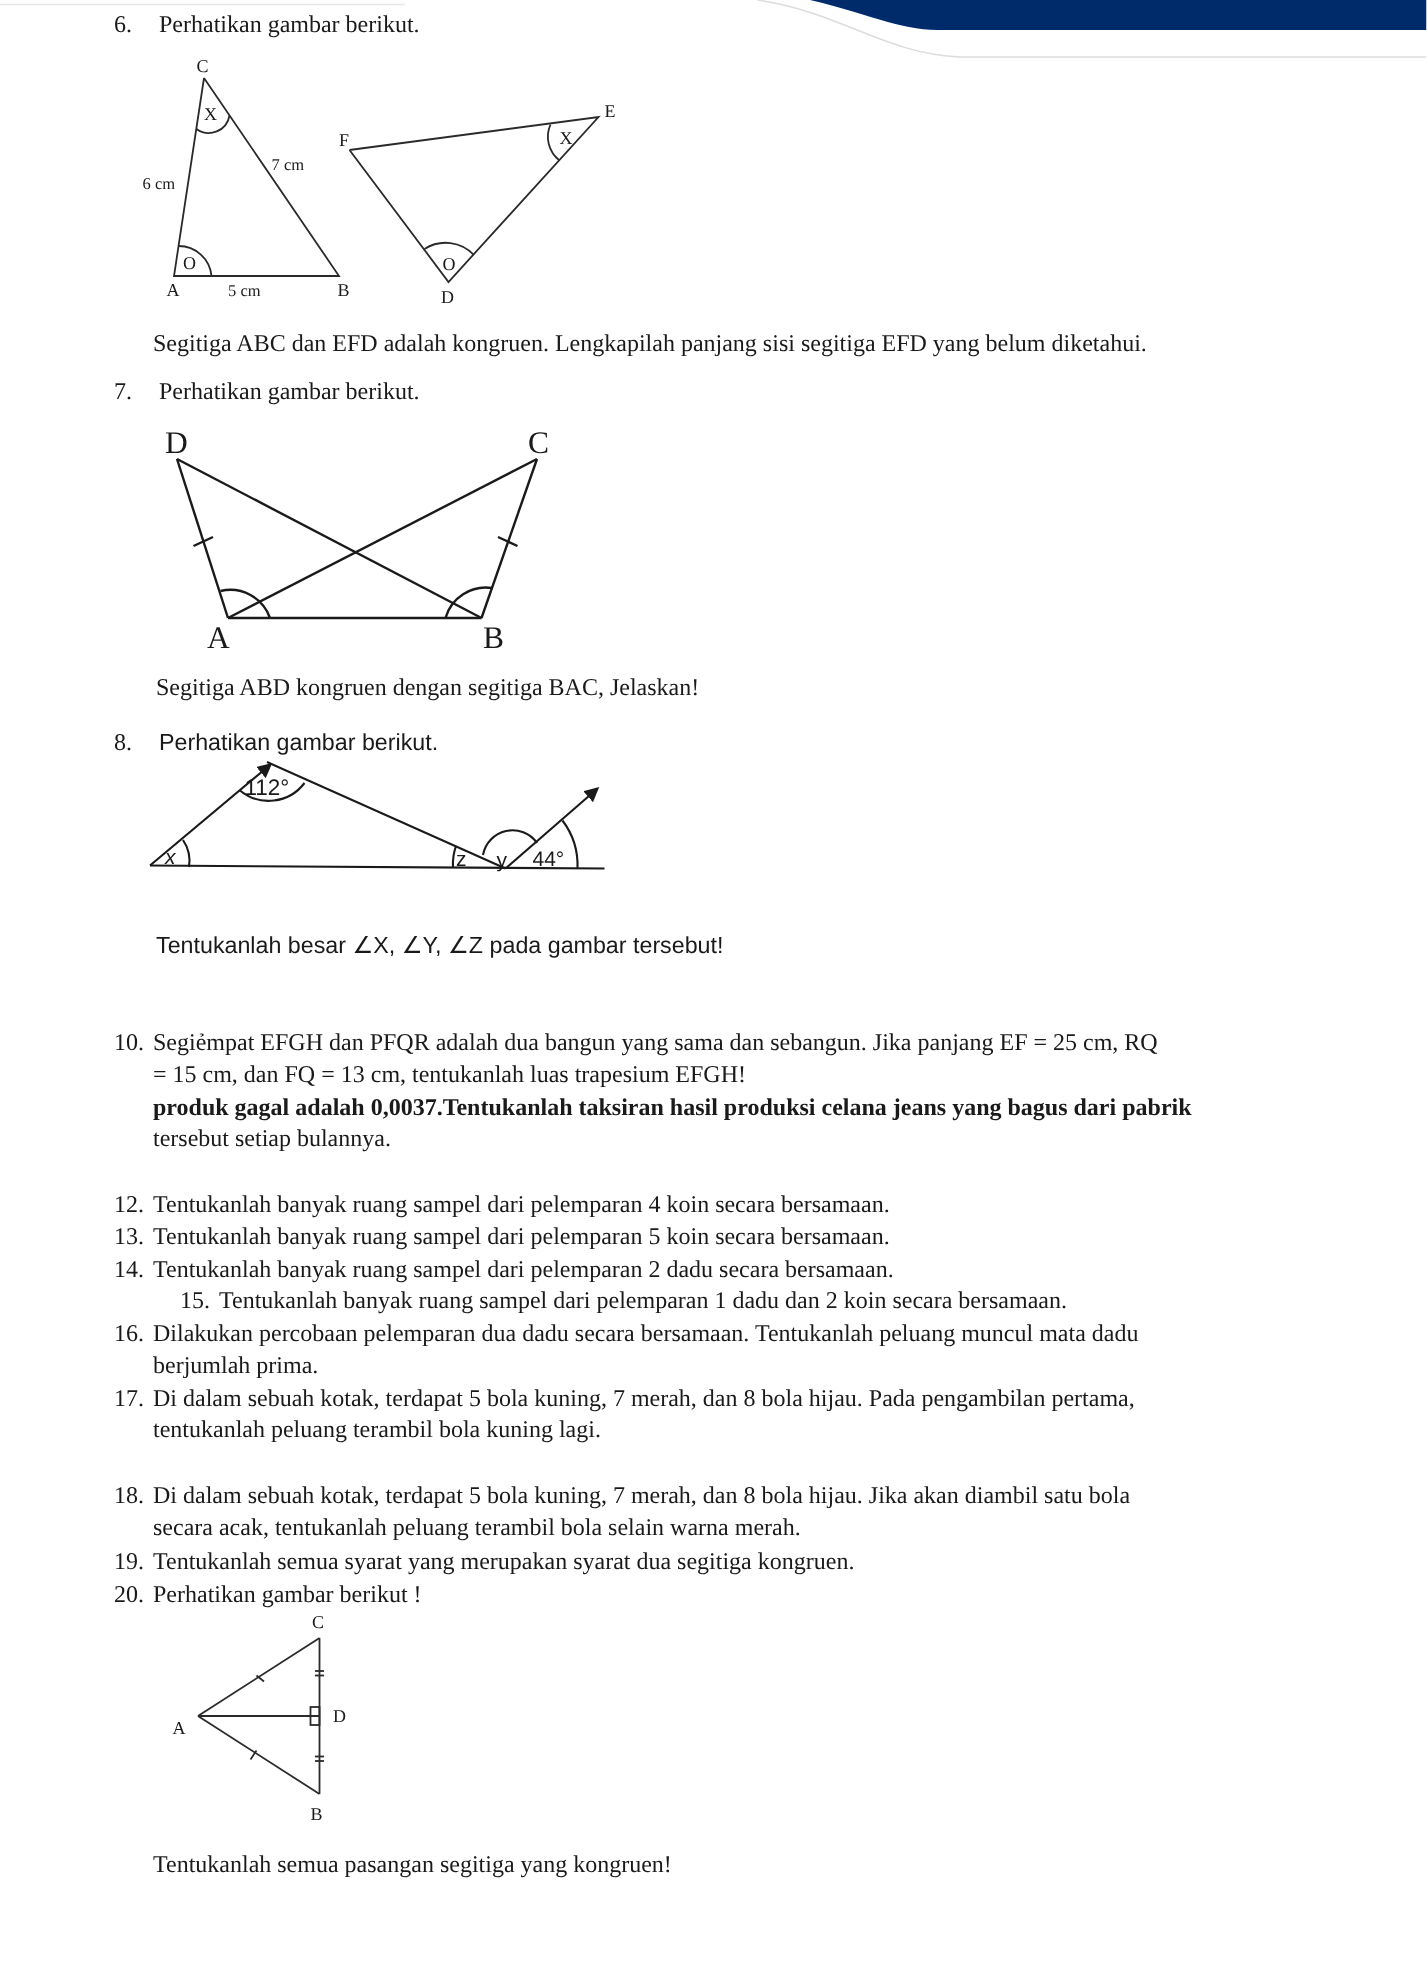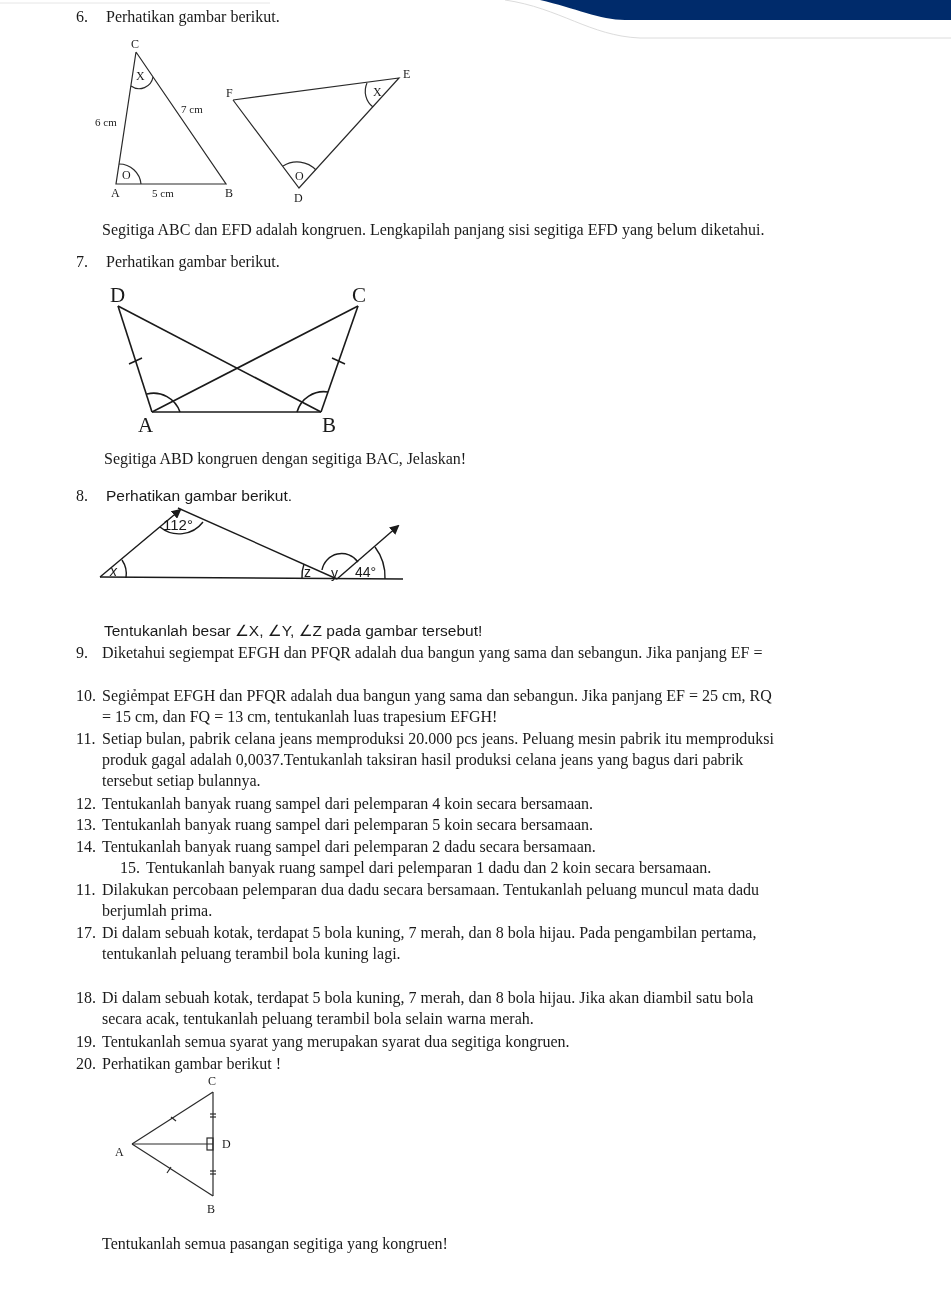--- a/index.html
+++ b/index.html
@@ -107,49 +107,47 @@
   <text x="73" y="30" font-size="15" class="hand">112°</text>
   <text x="20" y="76" font-size="14" class="hand" font-style="italic">x</text>
   <text x="214" y="77" font-size="14" class="hand">z</text>
   <text x="241" y="78" font-size="14" class="hand">y</text>
   <text x="265" y="77" font-size="14" class="hand">44°</text>
 </svg>
 
 <div class="q sans" style="left:104px; top:620px;">Tentukanlah besar ∠X, ∠Y, ∠Z pada gambar tersebut!</div>
 
 <div class="q" style="left:76px; top:642px; width:823px;">
-  <div><span class="qn" style="width:26px;">9.</span><span>Diketahui segiempat EFGH dan PFQR adalah dua bangun yang sama dan sebangun. Jika panjang EF =</span></div>
 </div>
 
 <div class="q" style="left:76px; top:685px; width:823px;">
   <div><span class="qn" style="width:26px;">10.</span><span>Segiẻmpat EFGH dan PFQR adalah dua bangun yang sama dan sebangun. Jika panjang EF = 25 cm, RQ</span></div>
   <div style="padding-left:26px;">= 15 cm, dan FQ = 13 cm, tentukanlah luas trapesium EFGH!</div>
 </div>
 
 <div class="q" style="left:76px; top:728px; width:823px;">
-  <div><span class="qn" style="width:26px;">11.</span><span>Setiap bulan, pabrik celana jeans memproduksi 20.000 pcs jeans. Peluang mesin pabrik itu memproduksi</span></div>
-  <div style="padding-left:26px;">produk gagal adalah 0,0037.Tentukanlah taksiran hasil produksi celana jeans yang bagus dari pabrik</div>
+  <div style="padding-left:26px;font-weight:bold;">produk gagal adalah 0,0037.Tentukanlah taksiran hasil produksi celana jeans yang bagus dari pabrik</div>
   <div style="padding-left:26px;">tersebut setiap bulannya.</div>
 </div>
 
 <div class="q" style="left:76px; top:793px;">
   <span class="qn" style="width:26px;">12.</span><span>Tentukanlah banyak ruang sampel dari pelemparan 4 koin secara bersamaan.</span>
 </div>
 <div class="q" style="left:76px; top:814px;">
   <span class="qn" style="width:26px;">13.</span><span>Tentukanlah banyak ruang sampel dari pelemparan 5 koin secara bersamaan.</span>
 </div>
 <div class="q" style="left:76px; top:836px;">
   <span class="qn" style="width:26px;">14.</span><span>Tentukanlah banyak ruang sampel dari pelemparan 2 dadu secara bersamaan.</span>
 </div>
 <div class="q" style="left:76px; top:857px;">
   <span class="qn" style="width:26px;margin-left:44px;">15.</span><span>Tentukanlah banyak ruang sampel dari pelemparan 1 dadu dan 2 koin secara bersamaan.</span>
 </div>
 
 <div class="q" style="left:76px; top:879px; width:823px;">
-  <div><span class="qn" style="width:26px;">11.</span><span>Dilakukan percobaan pelemparan dua dadu secara bersamaan. Tentukanlah peluang muncul mata dadu</span></div>
+  <div><span class="qn" style="width:26px;">16.</span><span>Dilakukan percobaan pelemparan dua dadu secara bersamaan. Tentukanlah peluang muncul mata dadu</span></div>
   <div style="padding-left:26px;">berjumlah prima.</div>
 </div>
 
 <div class="q" style="left:76px; top:922px; width:823px;">
   <div><span class="qn" style="width:26px;">17.</span><span>Di dalam sebuah kotak, terdapat 5 bola kuning, 7 merah, dan 8 bola hijau. Pada pengambilan pertama,</span></div>
   <div style="padding-left:26px;">tentukanlah peluang terambil bola kuning lagi.</div>
 </div>
 
 <div class="q" style="left:76px; top:987px; width:823px;">
   <div><span class="qn" style="width:26px;">18.</span><span>Di dalam sebuah kotak, terdapat 5 bola kuning, 7 merah, dan 8 bola hijau. Jika akan diambil satu bola</span></div>

